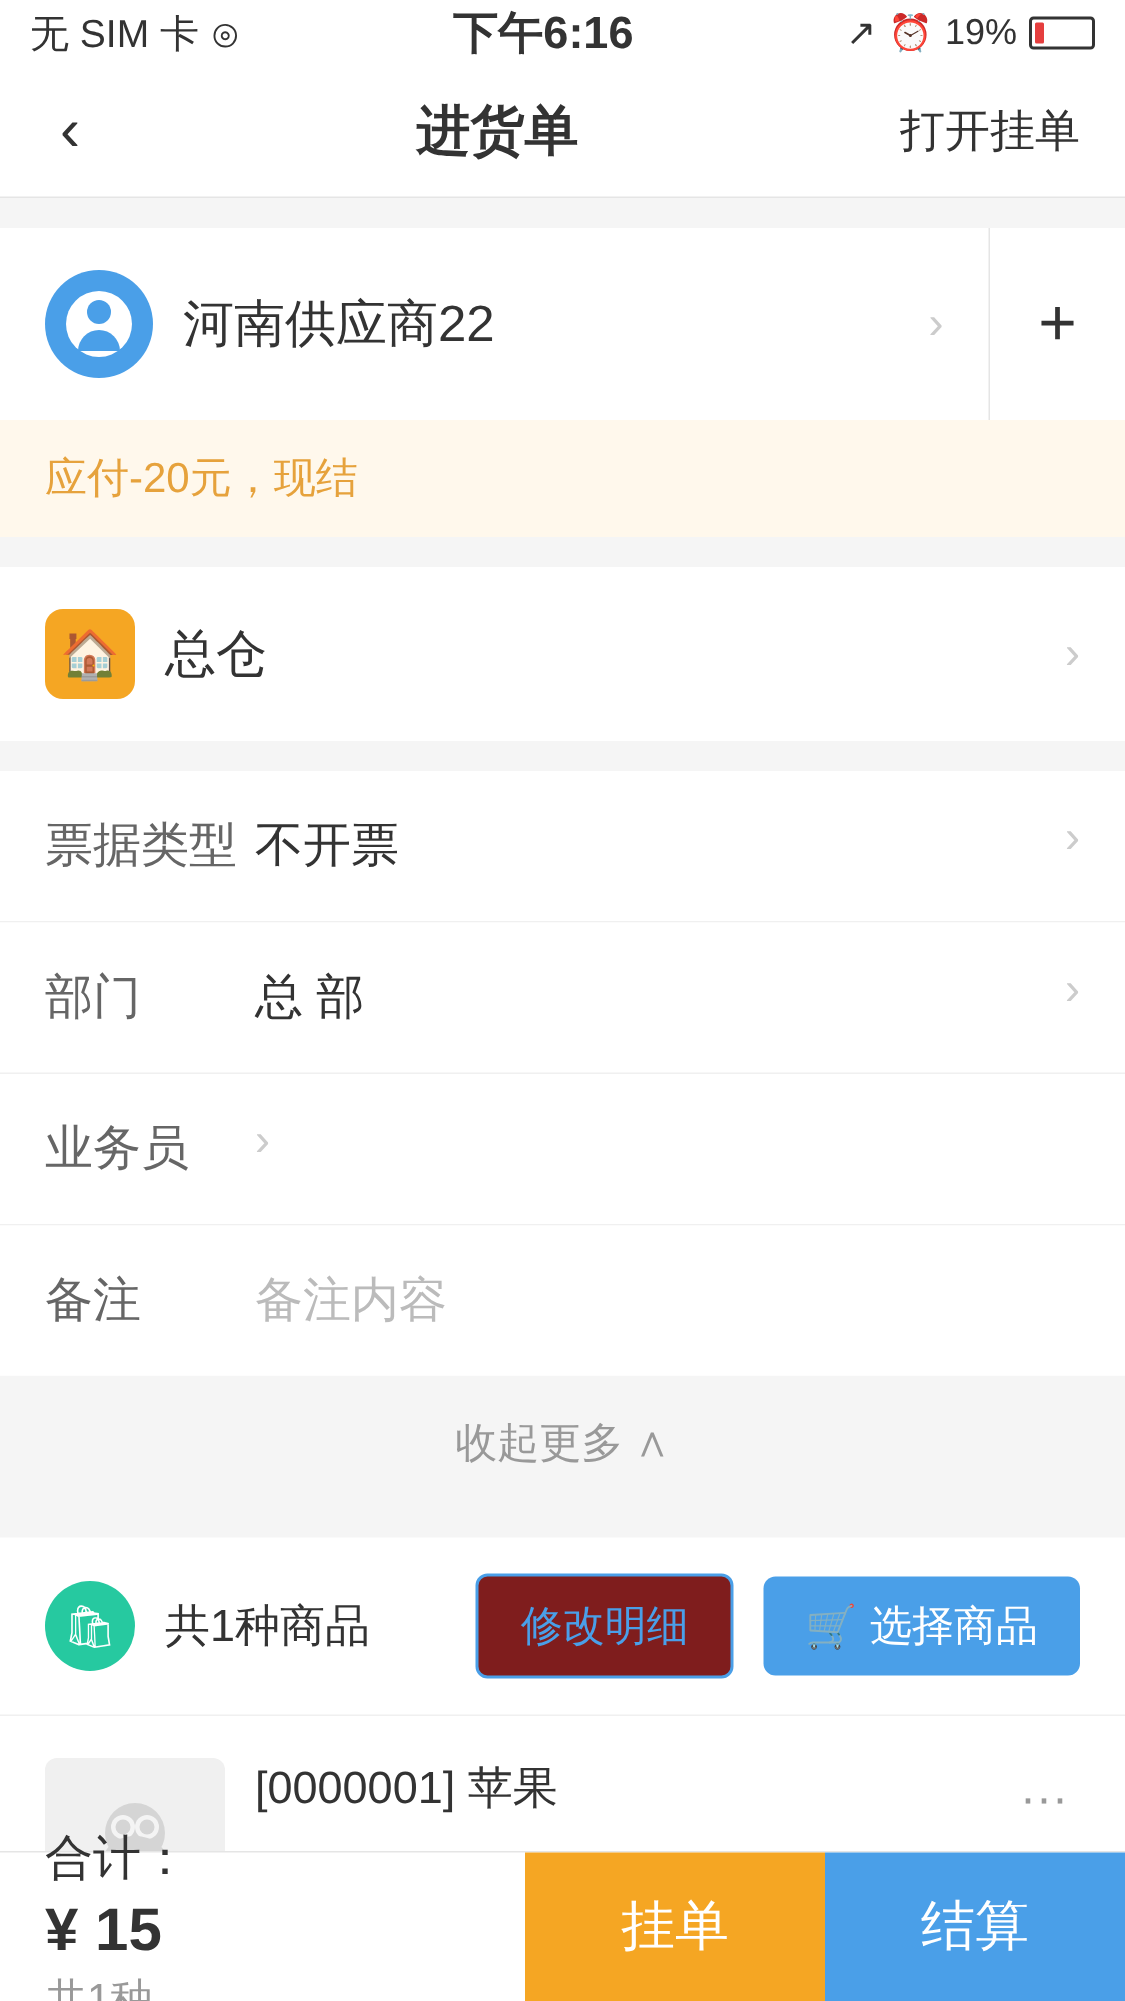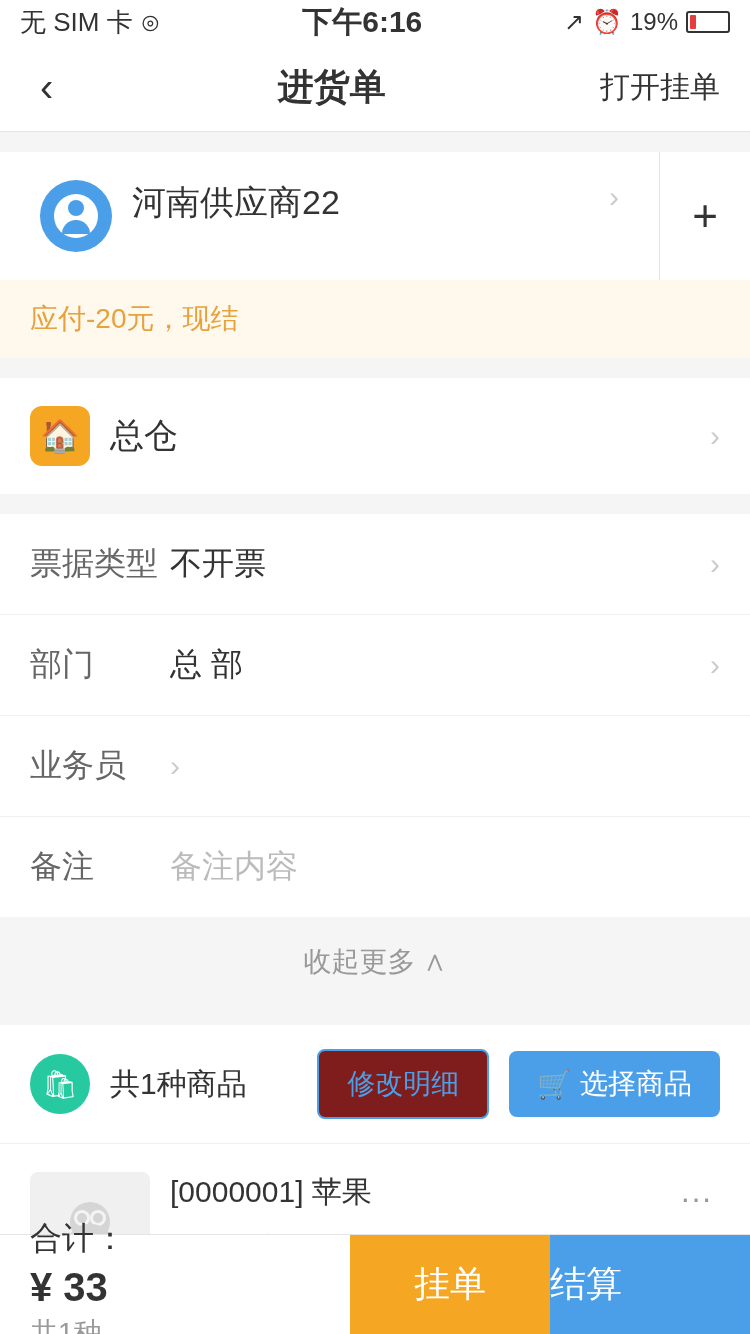--- a/index.html
+++ b/index.html
@@ -59,21 +59,22 @@
     
     .supplier-section {
       background: #fff;
       margin-top: 20px;
       display: flex;
       align-items: stretch;
     }
     .supplier-main {
       flex: 1;
       display: flex;
-      padding: 28px 40px;
+      align-items: center;
+      padding: 28px 30px;
       border-right: 1px solid #e5e5e5;
     }
     .supplier-avatar {
       width: 72px;
       height: 72px;
       border-radius: 50%;
       background: #4a9fe8;
       display: flex;
       align-items: center;
       justify-content: center;
@@ -167,21 +168,21 @@
       flex: 1;
     }
 
     
     .form-section {
       background: #fff;
       margin-top: 20px;
     }
     .form-row {
       display: flex;
-      align-items: center;
+      align-items: flex-start;
       padding: 28px 30px;
       border-bottom: 1px solid #f0f0f0;
       background: #fff;
       min-height: 90px;
     }
     .form-row:last-child { border-bottom: none; }
     .form-key {
       font-size: 32px;
       color: #666;
       width: 140px;
@@ -338,21 +339,21 @@
       font-size: 36px;
       color: #fff;
       cursor: pointer;
     }
     .bottom-btn-checkout {
       width: 200px;
       height: 100%;
       background: #4a9fe8;
       display: flex;
       align-items: center;
-      justify-content: flex-start;
+      justify-content: center;
       font-size: 36px;
       color: #fff;
       cursor: pointer;
     }
 
     
     .bottom-spacer { height: 100px; }
   </style>
 </head>
 <body>
@@ -466,21 +467,21 @@
     <div class="product-more">···</div>
   </div>
 </div>
 
 <div class="bottom-spacer"></div>
 
 <div class="bottom-bar">
   <div class="bottom-total">
     <div style="display:flex;align-items:baseline;gap:4px;flex-direction:column;">
       <span>合计：</span>
-      <span class="bottom-total-amount">¥ 33</span>
+      <span class="bottom-total-amount">¥ 15</span>
     </div>
     <div class="bottom-total-unit">共1种</div>
   </div>
   <div class="bottom-btn-hang">
     <span>挂单</span>
   </div>
   <div class="bottom-btn-checkout">
     <span>结算</span>
   </div>
 </div>

